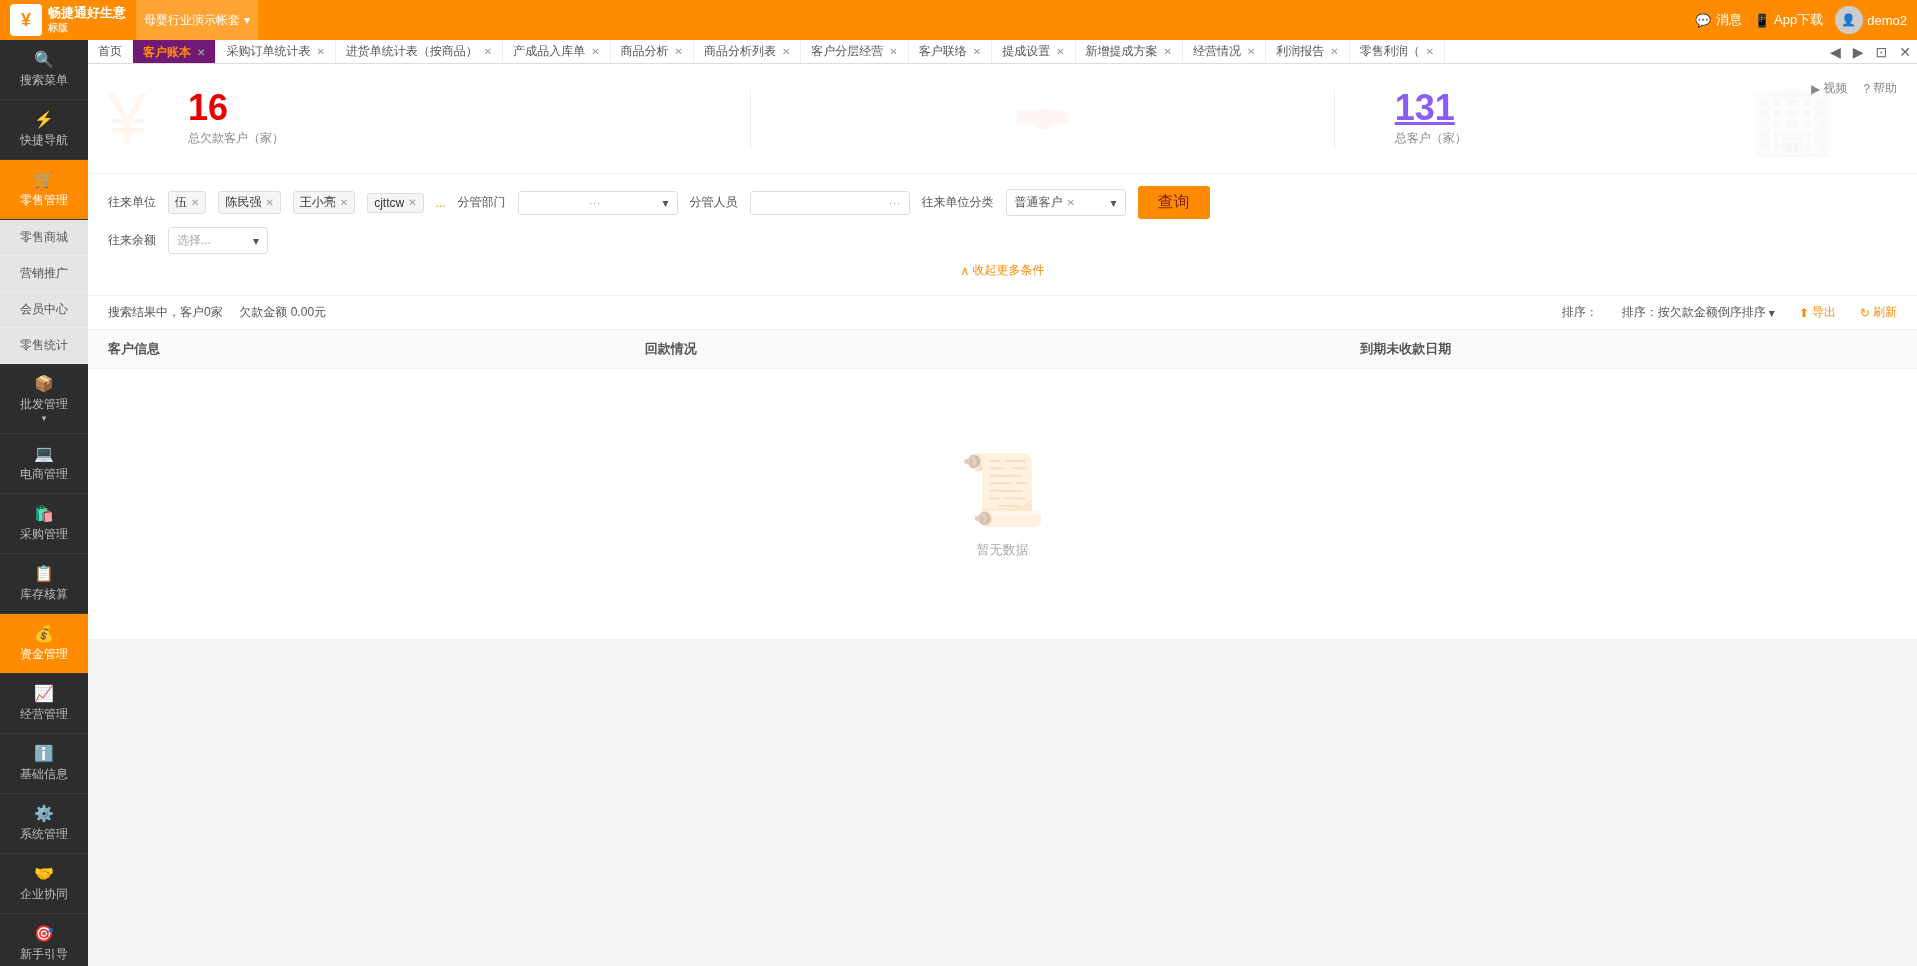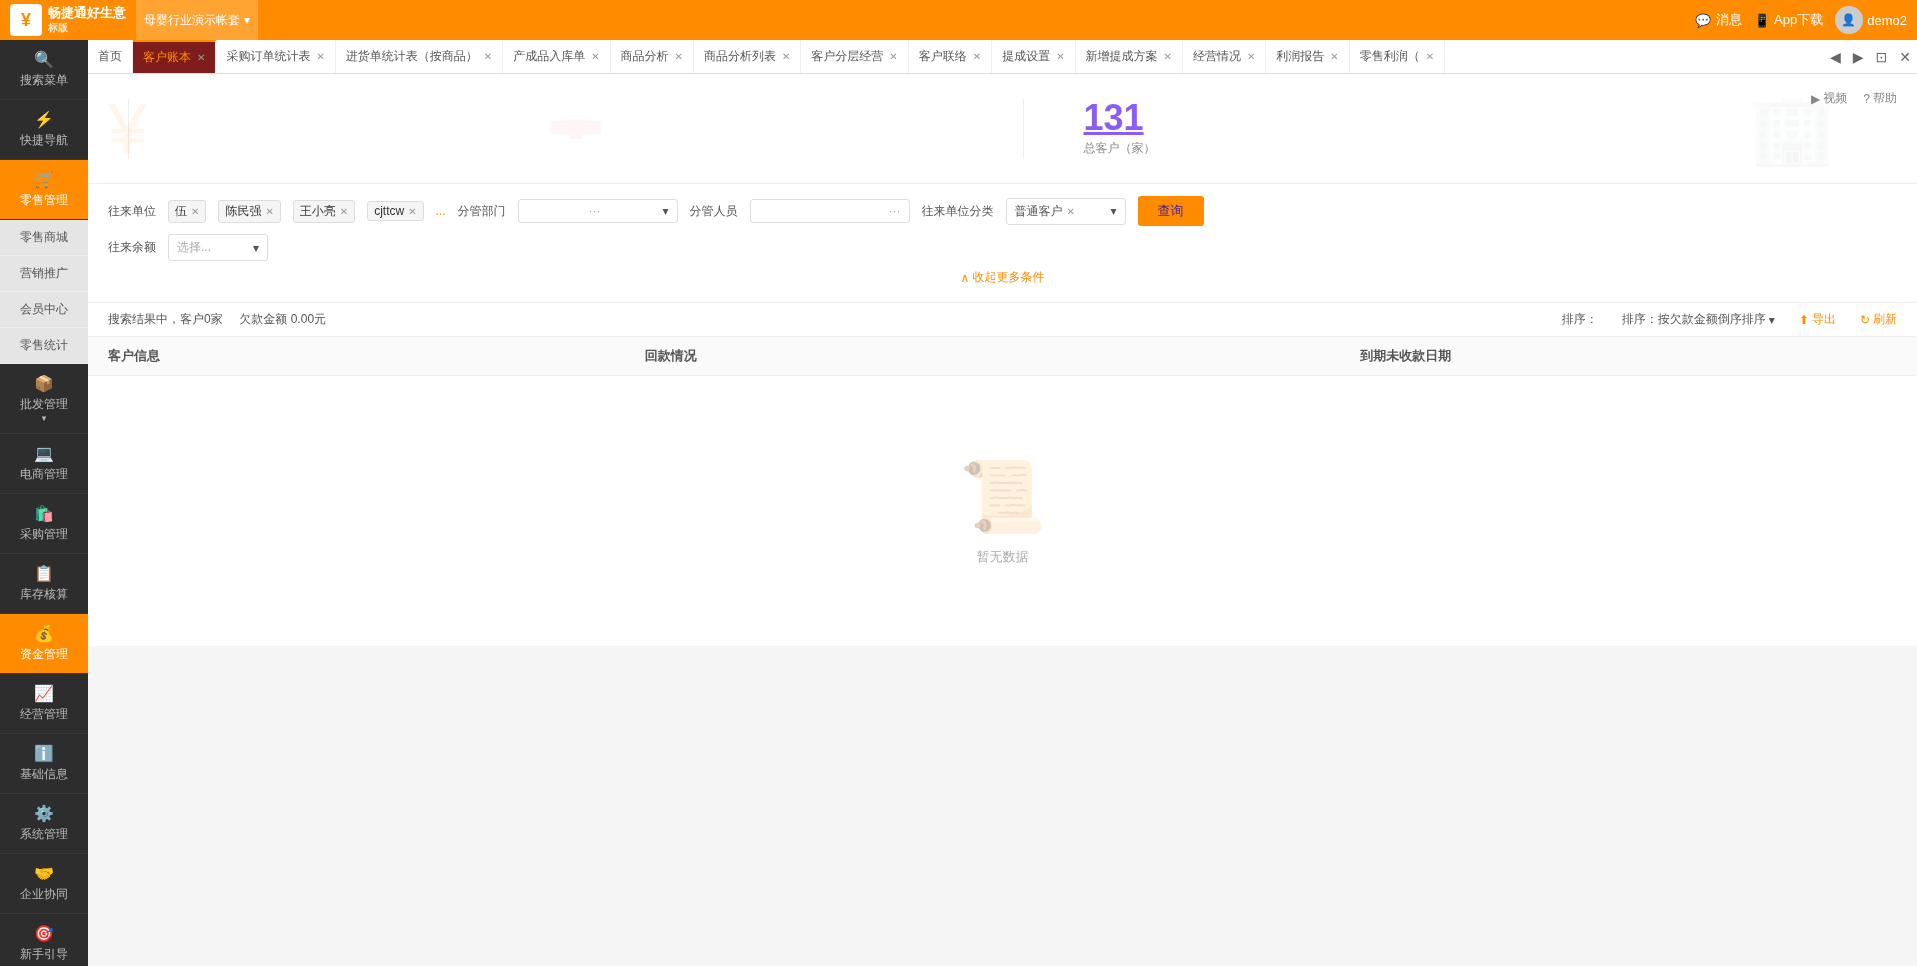--- a/index.html
+++ b/index.html
@@ -4,36 +4,36 @@
   <style>
     * { margin: 0; padding: 0; box-sizing: border-box; }
     body { font-family: 'Microsoft YaHei', Arial, sans-serif; font-size: 13px; background: #f5f5f5; color: #333; width: 1917px; min-height: 966px; overflow-x: hidden; }
 
     
     .app-wrapper { display: flex; flex-direction: column; height: 966px; }
     .top-bar { background: #ff8c00; height: 40px; display: flex; align-items: center; padding: 0 10px; flex-shrink: 0; }
     .main-layout { display: flex; flex: 1; overflow: hidden; }
     .sidebar { width: 88px; background: #2d2d2d; flex-shrink: 0; display: flex; flex-direction: column; overflow-y: auto; }
     .content-area { flex: 1; display: flex; flex-direction: column; overflow: hidden; }
-    .tab-bar { background: #fff; border-bottom: 1px solid #ddd; display: flex; align-items: center; height: 34px; flex-shrink: 0; overflow: hidden; }
+    .tab-bar { background: #fff; border-bottom: 1px solid #ddd; display: flex; align-items: center; height: 24px; flex-shrink: 0; overflow: hidden; }
     .main-content { flex: 1; overflow-y: auto; background: #f5f5f5; }
 
     
     .top-bar-logo { display: flex; align-items: center; color: #fff; font-size: 14px; font-weight: bold; gap: 6px; }
     .logo-icon { width: 32px; height: 32px; background: #fff; border-radius: 4px; display: flex; align-items: center; justify-content: center; }
     .logo-icon span { font-size: 18px; color: #ff8c00; }
     .top-bar-center { flex: 1; display: flex; align-items: center; padding-left: 10px; }
     .org-selector { background: rgba(255,255,255,0.2); border: none; color: #fff; padding: 20px 8px; border-radius: 3px; font-size: 12px; cursor: pointer; display: flex; align-items: center; gap: 4px; }
     .top-bar-right { display: flex; align-items: center; gap: 12px; color: #fff; font-size: 13px; }
     .top-bar-btn { display: flex; align-items: center; gap: 4px; cursor: pointer; color: #fff; }
     .avatar { width: 28px; height: 28px; border-radius: 50%; background: #ccc; display: flex; align-items: center; justify-content: center; font-size: 12px; overflow: hidden; }
 
     
     .tab { display: flex; align-items: center; padding: 0 10px; height: 34px; font-size: 12px; color: #555; cursor: pointer; border-right: 1px solid #eee; white-space: nowrap; flex-shrink: 0; }
-    .tab.active { color: #ff8c00; background: #7f1d1d; border-top: 2px solid #ff8c00; font-weight: normal; }
+    .tab.active { color: #ff8c00; background: #701a75; border-top: 2px solid #ff8c00; font-weight: bold; }
     .tab-close { margin-left: 6px; color: #999; font-size: 10px; }
     .tab-nav-btn { padding: 0 6px; cursor: pointer; color: #666; font-size: 14px; }
     .tab-actions { display: flex; align-items: center; margin-left: auto; flex-shrink: 0; }
 
     
     .stats-bar { background: #fff; padding: 16px 20px; display: flex; align-items: center; border-bottom: 1px solid #eee; position: relative; }
     .stat-number { font-size: 36px; font-weight: bold; color: #e60000; line-height: 1; }
     .stat-number.black { color: #8b5cf6; text-decoration: underline; }
     .stat-label { font-size: 12px; color: #888; margin-top: 4px; }
     .stat-divider { width: 1px; height: 60px; background: #eee; margin: 0 20px; }
@@ -61,21 +61,21 @@
     .table-header { display: flex; padding: 10px 20px; background: #fafafa; border-bottom: 1px solid #eee; font-size: 13px; font-weight: bold; color: #555; }
     .col-customer { flex: 3; }
     .col-debt { flex: 4; }
     .col-repay { flex: 4; }
     .col-date { flex: 3; }
 
     
     .empty-state { display: flex; flex-direction: column; align-items: center; justify-content: center; padding: 80px 0; color: #aaa; font-size: 13px; }
 
     
-    .btn-query { background: #ff8c00; color: #4c1d95; border: none; border-radius: 3px; padding: 6px 20px; font-size: 13px; cursor: pointer; }
+    .btn-query { background: #ff8c00; color: #7f1d1d; border: none; border-radius: 3px; padding: 6px 20px; font-size: 16px; cursor: pointer; }
 
     
     .stat-section { position: relative; flex: 1; display: flex; align-items: center; overflow: hidden; padding: 10px 0; }
     .sidebar-nav-item { display: flex; flex-direction: column; align-items: center; padding: 10px 0; color: #bbb; font-size: 12px; cursor: pointer; border-bottom: 1px solid #383838; }
     .sidebar-nav-item.active { background: #ff8c00; color: #fff; }
     .sidebar-nav-icon { font-size: 16px; margin-bottom: 3px; }
     .sidebar-sub-menu { background: #e5e5e5; }
     .sidebar-sub-nav-item { display: flex; align-items: center; justify-content: center; padding: 9px 0; color: #555; font-size: 12px; cursor: pointer; border-bottom: 1px solid #eee; }
   </style>
 </head>
@@ -250,20 +250,26 @@
           <span class="tab-nav-btn">✕</span>
         </div>
       </div>
 
       <div class="main-content">
 
         <div class="stats-bar">
 
           <div style="position:absolute; left:20px; opacity:0.08; font-size:70px; color:#ff8c00; pointer-events:none;">¥</div>
 
+          <div class="stat-section" style="flex:1; padding-left:80px;">
+            <div>
+              <div class="stat-number">16</div>
+              <div class="stat-label">总欠款客户（家）</div>
+            </div>
+          </div>
 
           <div class="stat-divider"></div>
 
           <div class="stat-section" style="flex:1; position:relative;">
             <div style="position:absolute; left:50%; transform:translateX(-50%); opacity:0.06; font-size:70px; color:#ff6666; pointer-events:none;">✚</div>
           </div>
 
           <div class="stat-divider"></div>
 
           <div class="stat-section" style="flex:1; position:relative;">

